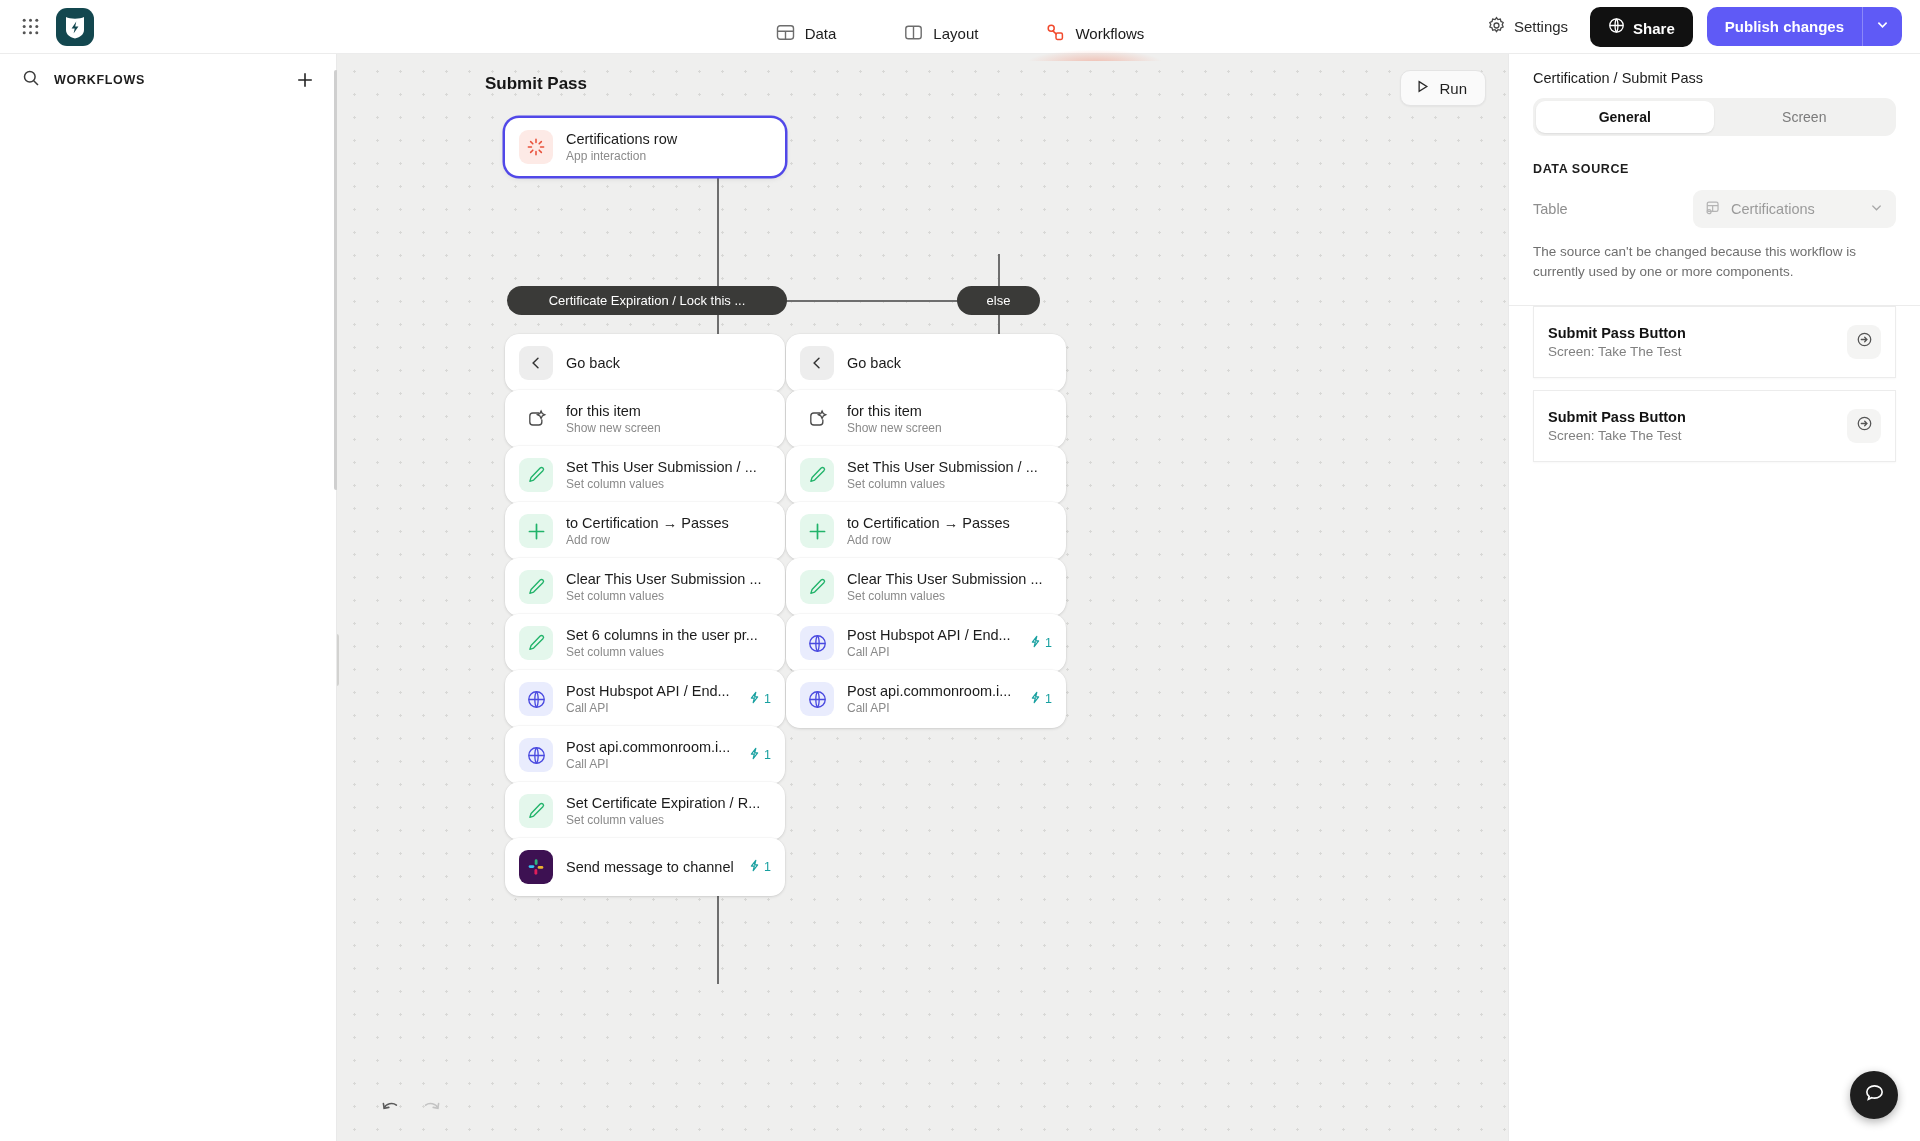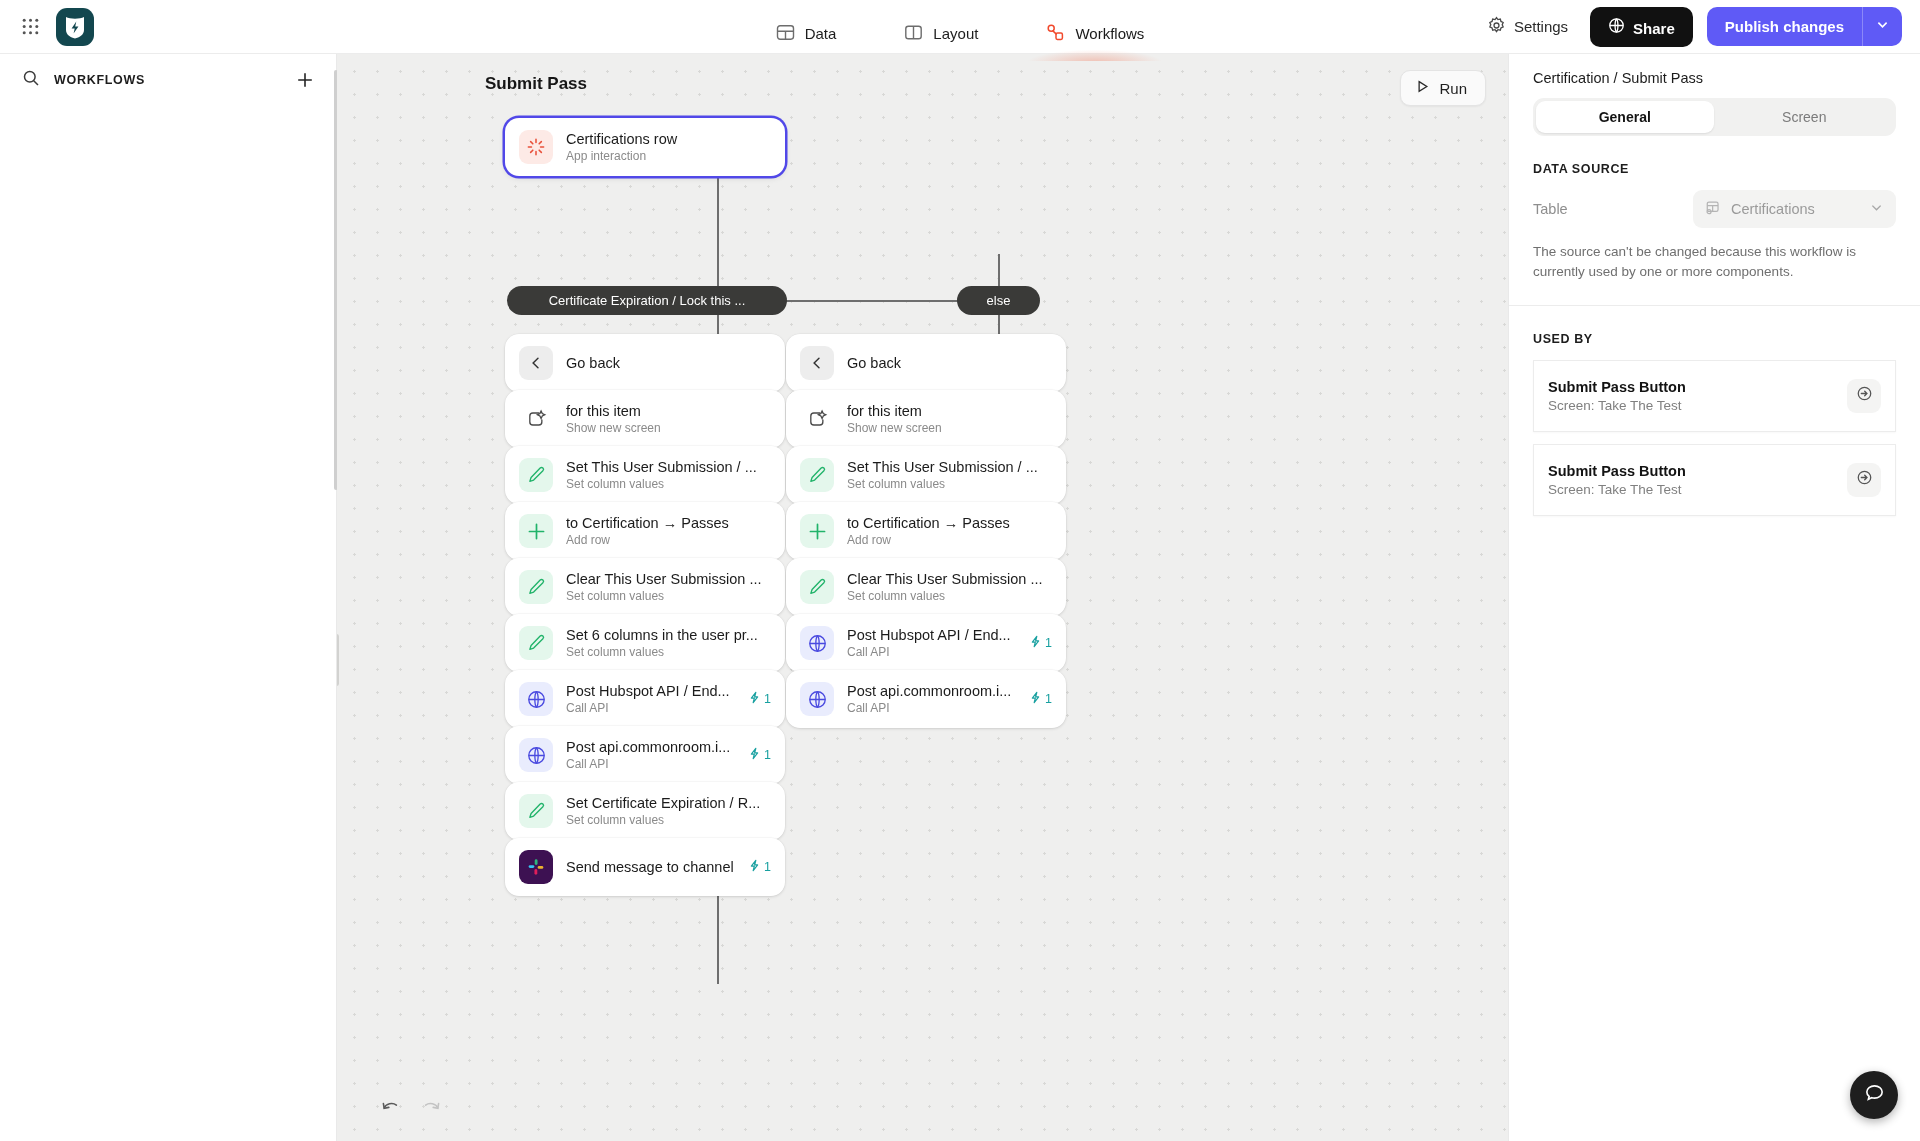--- a/index.html
+++ b/index.html
@@ -585,21 +585,20 @@
       </span>
       <span>Certifications</span>
       <span style="margin-left:auto">
         <svg width="15" height="15" viewBox="0 0 16 16" fill="none" stroke="#a6a6a6" stroke-width="1.5">
             <path d="M3.6 6 L8 10.4 L12.4 6"></path>
           </svg>
       </span>
     </div>
   </div>
   <div class="rp-note">The source can't be changed because this workflow is currently used by one or more components.</div>
-  <div class="rp-section" style="padding-bottom:14px;">USED BY</div>
   <div id="used-by-list">
       <div class="used-card">
         <div>
           <div class="uc-t">Submit Pass Button</div>
           <div class="uc-s">Screen: Take The Test</div>
         </div>
         <div class="uc-go">
           <span><svg width="17" height="17" viewBox="0 0 18 18" fill="none" stroke="#555" stroke-width="1.35" stroke-linecap="round">
               <circle cx="9" cy="9" r="6.6"></circle>
               <path d="M5.6 9h6M9.2 6.6 L11.6 9 L9.2 11.4"></path>

